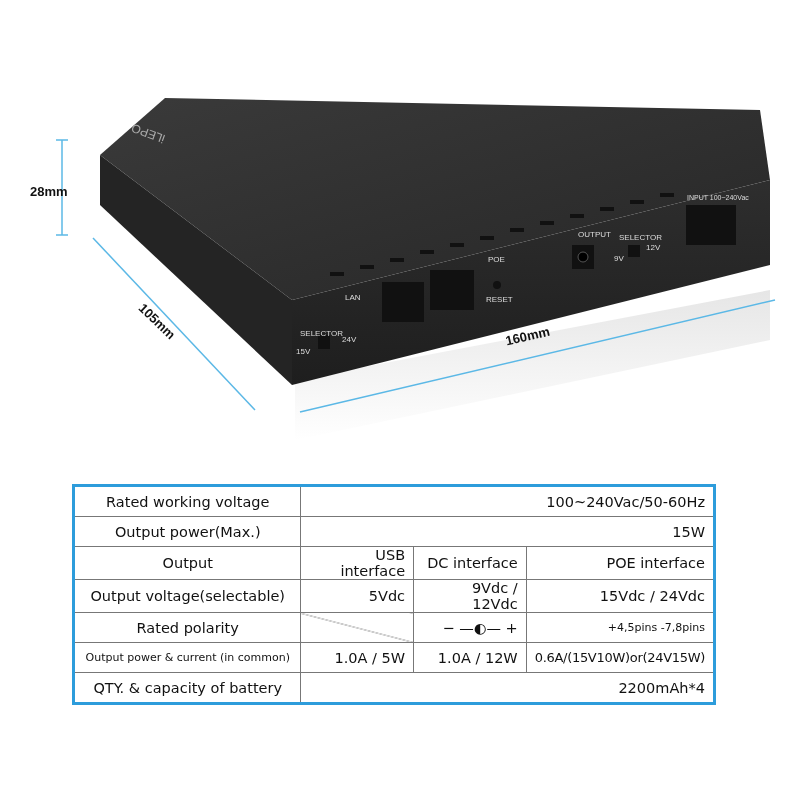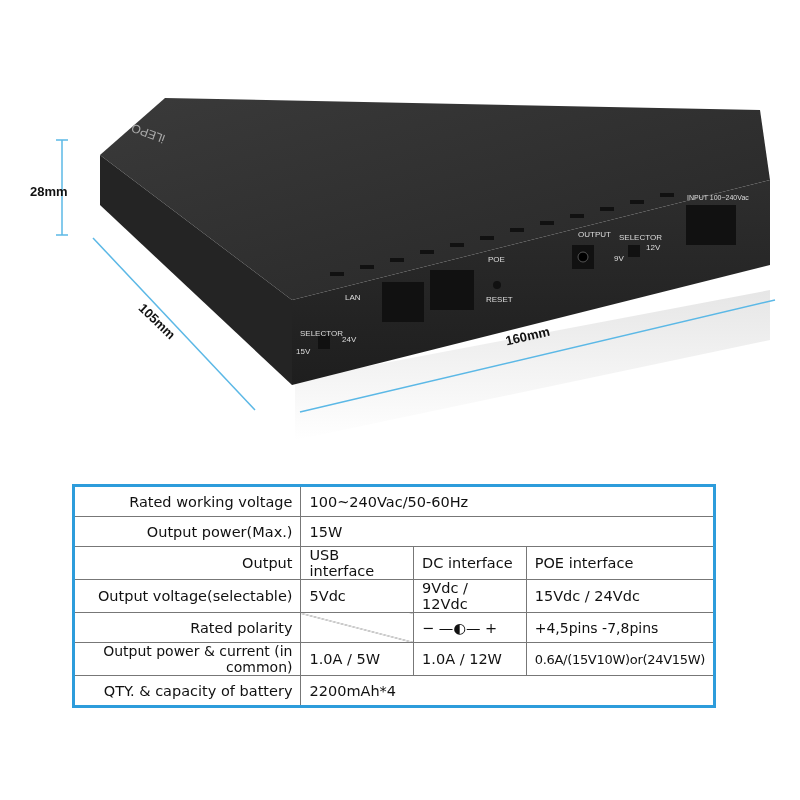--- a/index.html
+++ b/index.html
@@ -1,22 +1,22 @@
 <!DOCTYPE html>
 <html><head>
 <meta charset="utf-8">
 <style>
   html,body{margin:0;padding:0;background:#fff;}
   body{width:800px;height:800px;position:relative;overflow:hidden;font-family:"DejaVu Sans",sans-serif;}
   .product{position:absolute;left:0;top:0;width:800px;height:470px;}
   .spec-table{position:absolute;left:72px;top:484px;width:644px;border-collapse:collapse;border:3px solid #2d9cdb;font-size:14.5px;color:#111;}
   .spec-table td{border:1px solid #777;height:29px;padding:0 8px;}
-  .spec-table td.lbl{width:242px;text-align:right;}
-  .spec-table td.val{text-align:left;}
-  .small{font-size:14px;}
+  .spec-table td.lbl{width:242px;text-align:center;}
+  .spec-table td.val{text-align:right;}
+  .small{font-size:11px;}
   .tiny{font-size:13px;letter-spacing:-0.3px;}
 </style>
 </head>
 <body>
 
 <div class="product">
   <svg width="800" height="470" viewBox="0 0 800 470">
     <defs>
       <linearGradient id="topg" x1="0" y1="0" x2="1" y2="1">
         <stop offset="0" stop-color="#3a3a3a"></stop>

